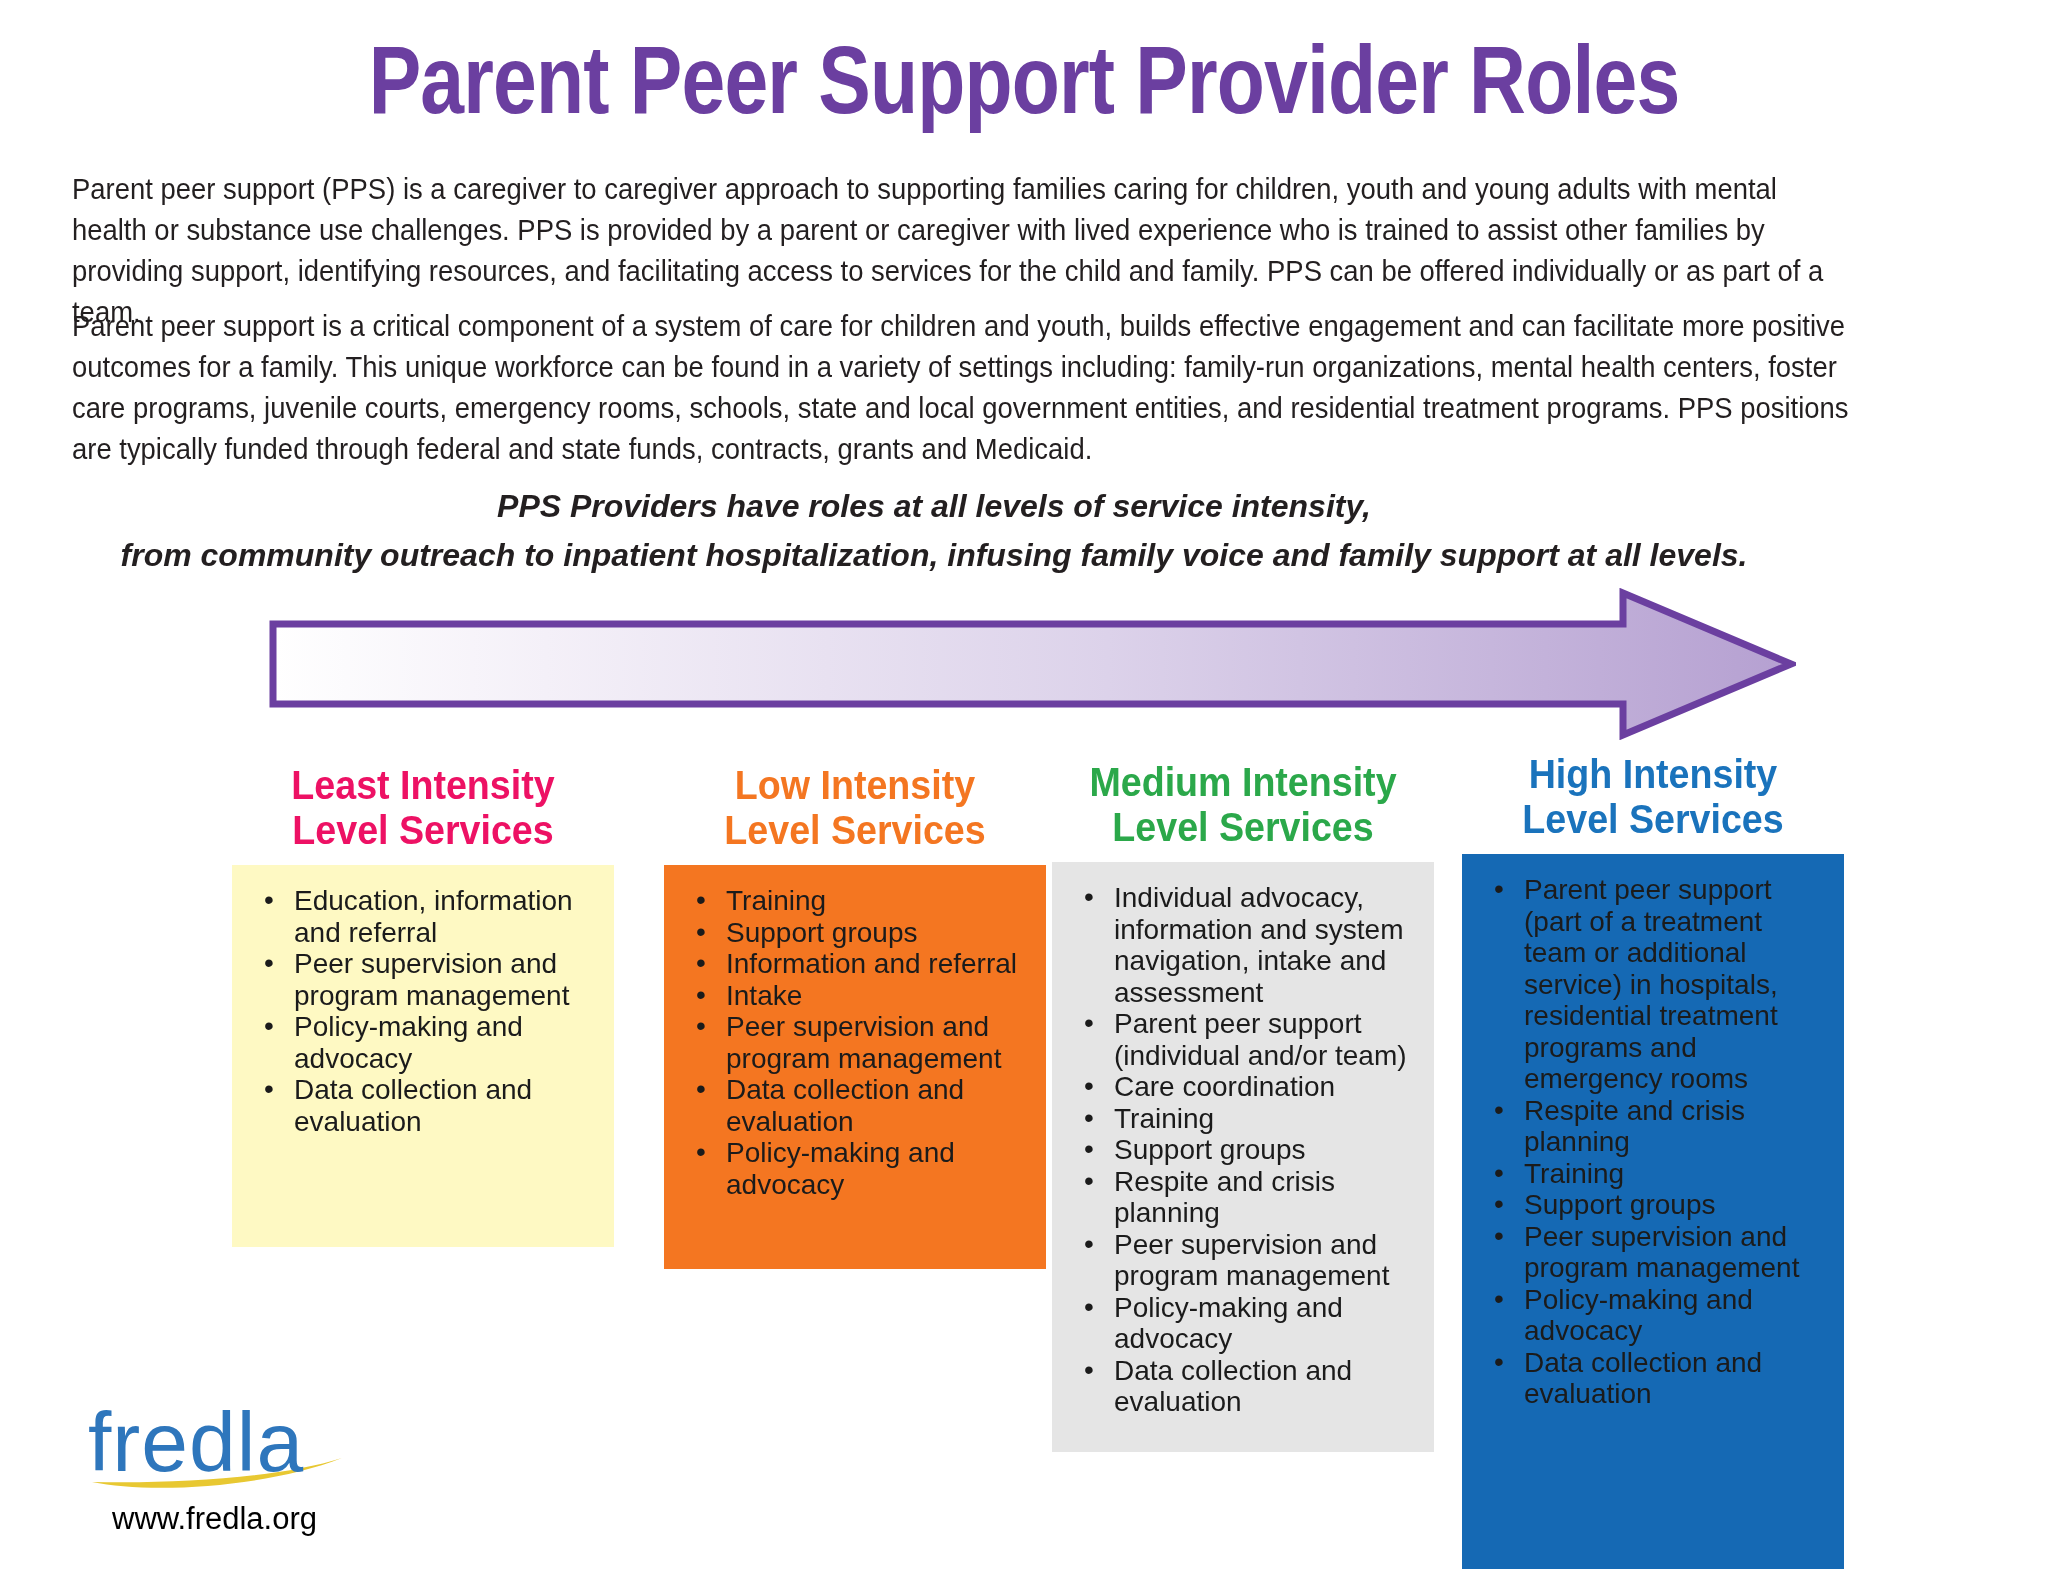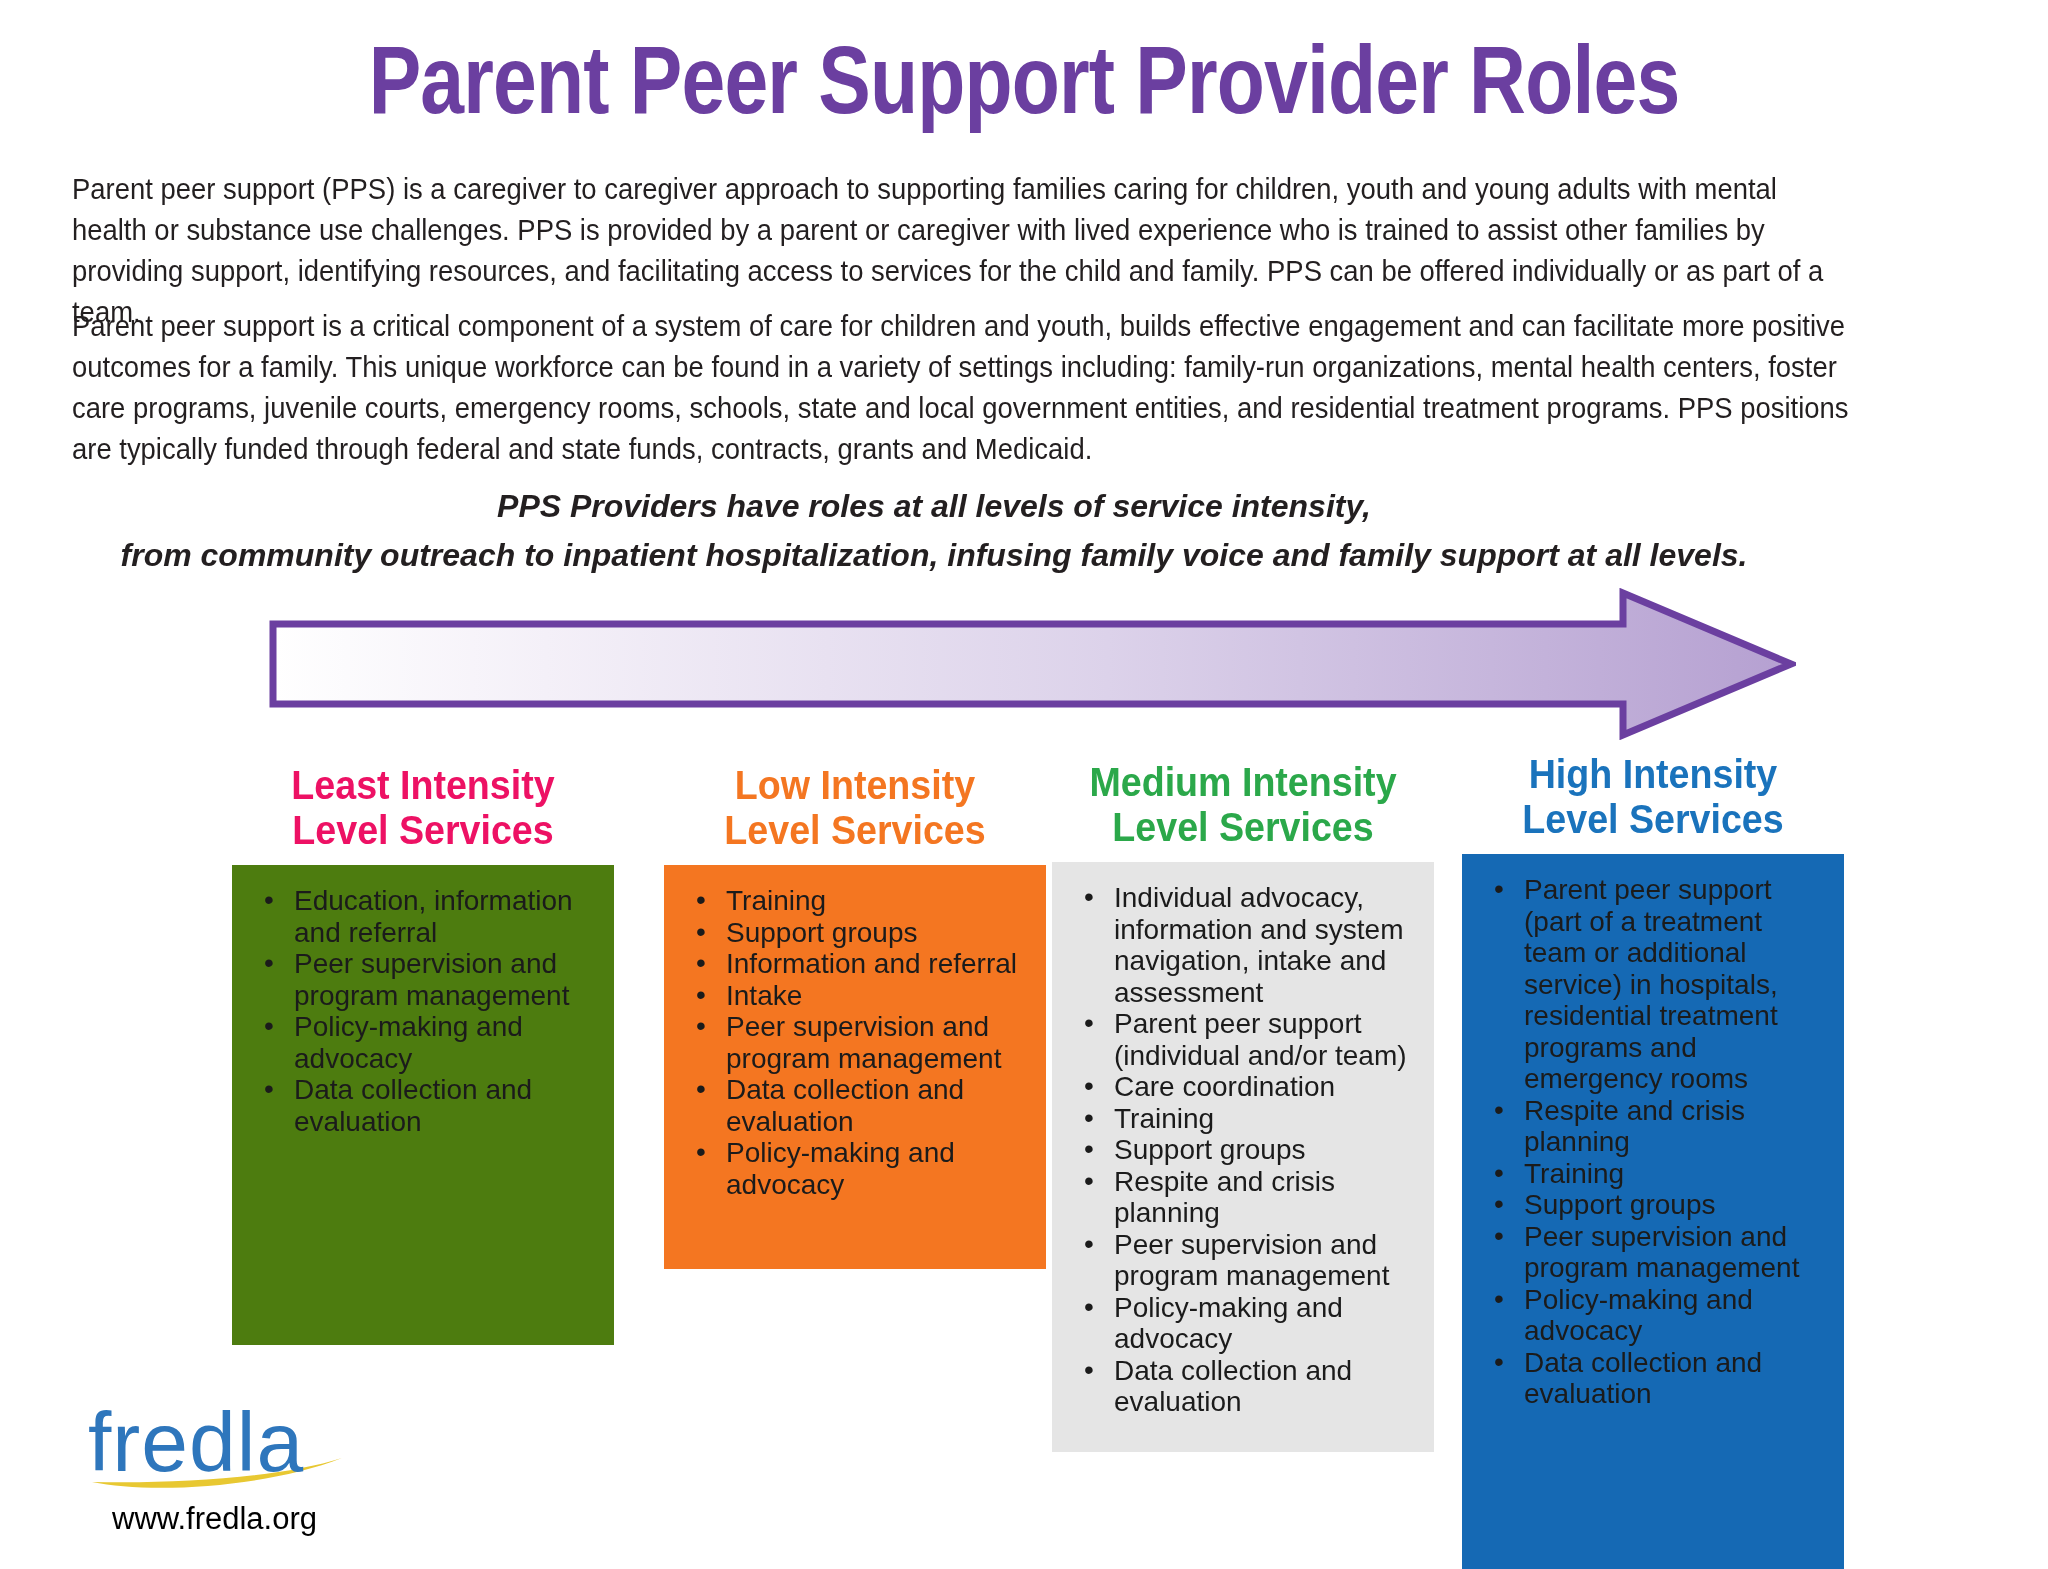--- a/index.html
+++ b/index.html
@@ -125,21 +125,21 @@
   #col-least  { left: 232px; top: 763px; }
   #col-low    { left: 642px; top: 763px; margin-left: 22px; }
   #col-medium { left: 1052px; top: 760px; }
   #col-high   { left: 1462px; top: 752px; }
 
   #col-least  .col-head { color: #ED1164; }
   #col-low    .col-head { color: #F47621; }
   #col-medium .col-head { color: #2BA84A; }
   #col-high   .col-head { color: #1A73BC; }
 
-  #col-least  .col-box { background: #4d7c0f; height: 480px; }
+  #col-least  .col-box { background: #fef9c3; height: 382px; }
   #col-low    .col-box { background: #F47621; height: 404px; }
   #col-medium .col-box { background: #e5e5e5; height: 590px; }
   #col-high   .col-box { background: #1569B4; height: 722px; }
 
   
   .logo-wrap {
     position: absolute;
     left: 80px;
     top: 1400px;
     width: 300px;

